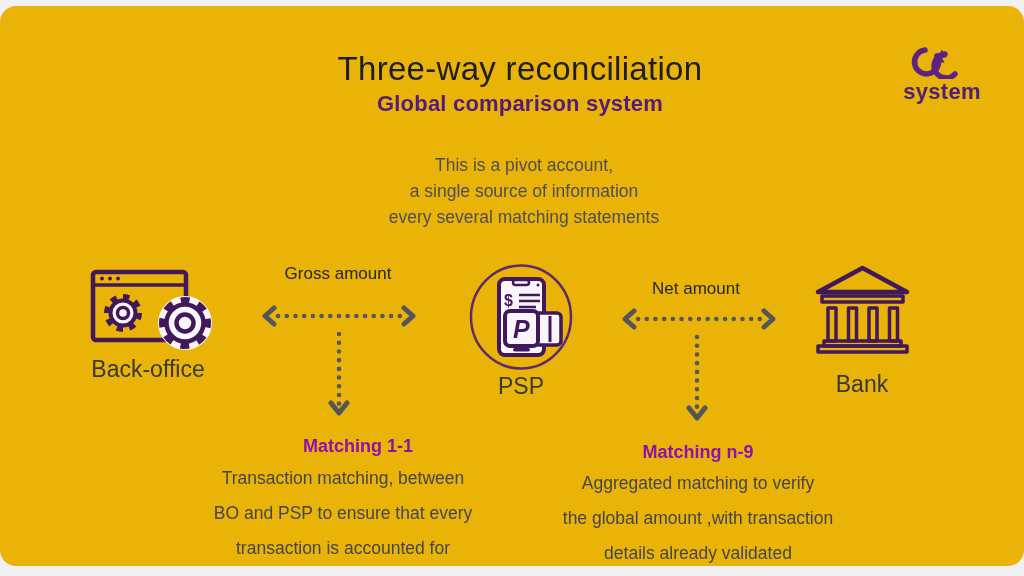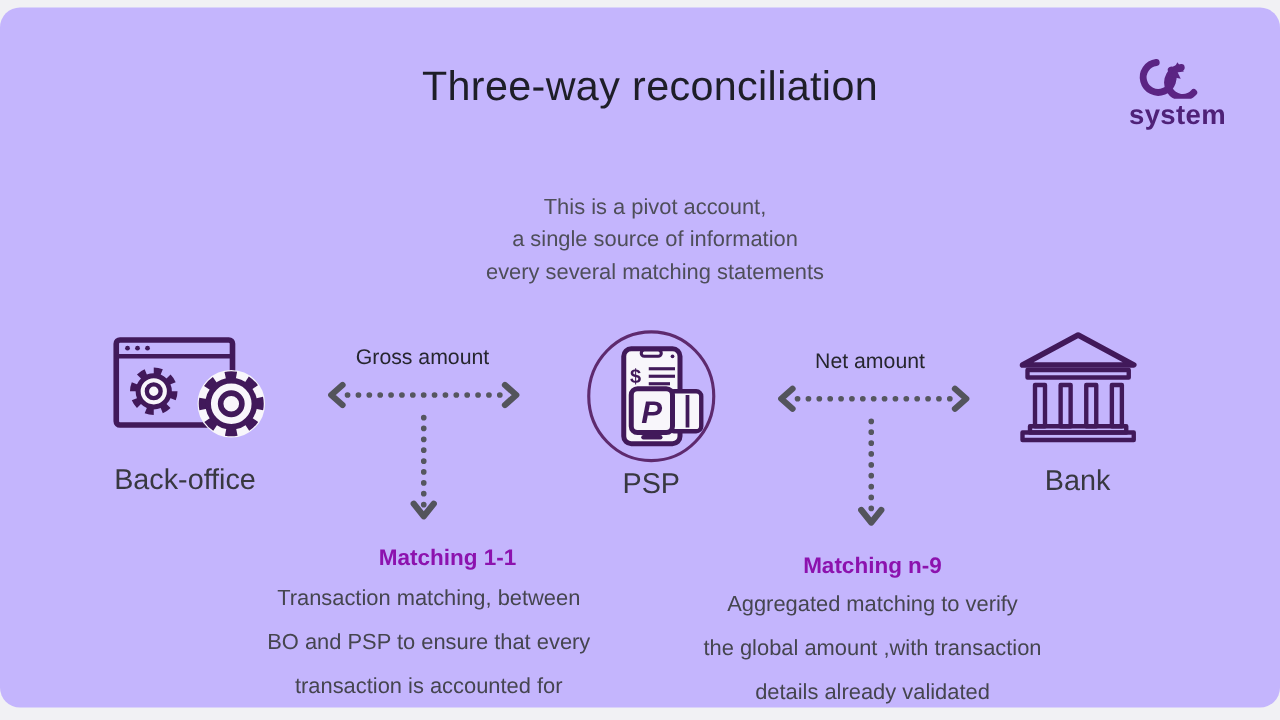--- a/index.html
+++ b/index.html
@@ -3,57 +3,58 @@
 <meta charset="utf-8">
 <style>
   html,body{margin:0;padding:0;}
   body{
     width:1024px;height:576px;position:relative;overflow:hidden;
     background:#f1f1f4;
     font-family:"Liberation Sans", sans-serif;
   }
   .card{
     position:absolute;left:0;top:6px;right:0;bottom:10px;
-    background:#c4b5fd;border-radius:16px;
+    background:#eab308;border-radius:16px;
   }
   .abs{position:absolute;}
   .ctr{transform:translateX(-50%);text-align:center;white-space:nowrap;}
   .multiline{white-space:pre-line;text-align:center;}
 
   .title{left:520px;top:44px;font-size:33px;font-weight:500;color:#1e1e28;letter-spacing:.3px;}
   .subtitle{left:520px;top:85px;font-size:22px;font-weight:700;color:#551b7a;letter-spacing:.2px;}
   .logo-mark{left:903px;top:37px;}
   .logo-text{left:942px;top:73px;font-size:22px;font-weight:700;color:#4f2178;letter-spacing:.3px;}
 
   .intro{left:524px;top:146px;font-size:17.5px;line-height:26px;color:#4e4e59;transform:translateX(-50%);}
 
   .node-label{font-size:23px;color:#383840;}
-  .label-backoffice{left:148px;top:364px;}
+  .label-backoffice{left:148px;top:350px;}
   .label-psp{left:521px;top:367px;}
   .label-bank{left:862px;top:365px;}
 
   .flow-label{font-size:17px;font-weight:500;color:#26262e;}
-  .label-gross{left:338px;top:270px;text-align:right;}
+  .label-gross{left:338px;top:258px;text-align:right;}
   .label-net{left:696px;top:273px;}
 
   .match-title{font-size:18px;font-weight:700;color:#8c12ae;}
   .m11-title{left:358px;top:430px;}
   .mn1-title{left:698px;top:436px;}
   .match-body{font-size:17.5px;line-height:35px;color:#45454f;transform:translateX(-50%);}
   .m11-body{left:343px;top:455px;}
   .mn1-body{left:698px;top:460px;text-align:center;}
 
   svg{display:block;}
 </style>
 </head>
 <body>
 
 <div class="card">
 
   <div class="abs ctr title">Three-way reconciliation</div>
+  <div class="abs ctr subtitle">Global comparison system</div>
 
   <div class="abs logo-mark">
     <svg width="78" height="36" viewBox="0 0 78 36">
       <g stroke="#5b2483" stroke-width="5.5" fill="none" stroke-linecap="round">
         <path d="M 22 7 A 12 12 0 1 0 34 13"></path>
         <path d="M 52 31 A 12 12 0 1 1 42 11"></path>
       </g>
       <g fill="#5b2483">
         <polygon points="0,-4.5 9,0 0,4.5" transform="translate(34.5,14.5) rotate(38)"></polygon>
         <polygon points="0,-4.5 9,0 0,4.5" transform="translate(41.5,10.5) rotate(145)"></polygon>

